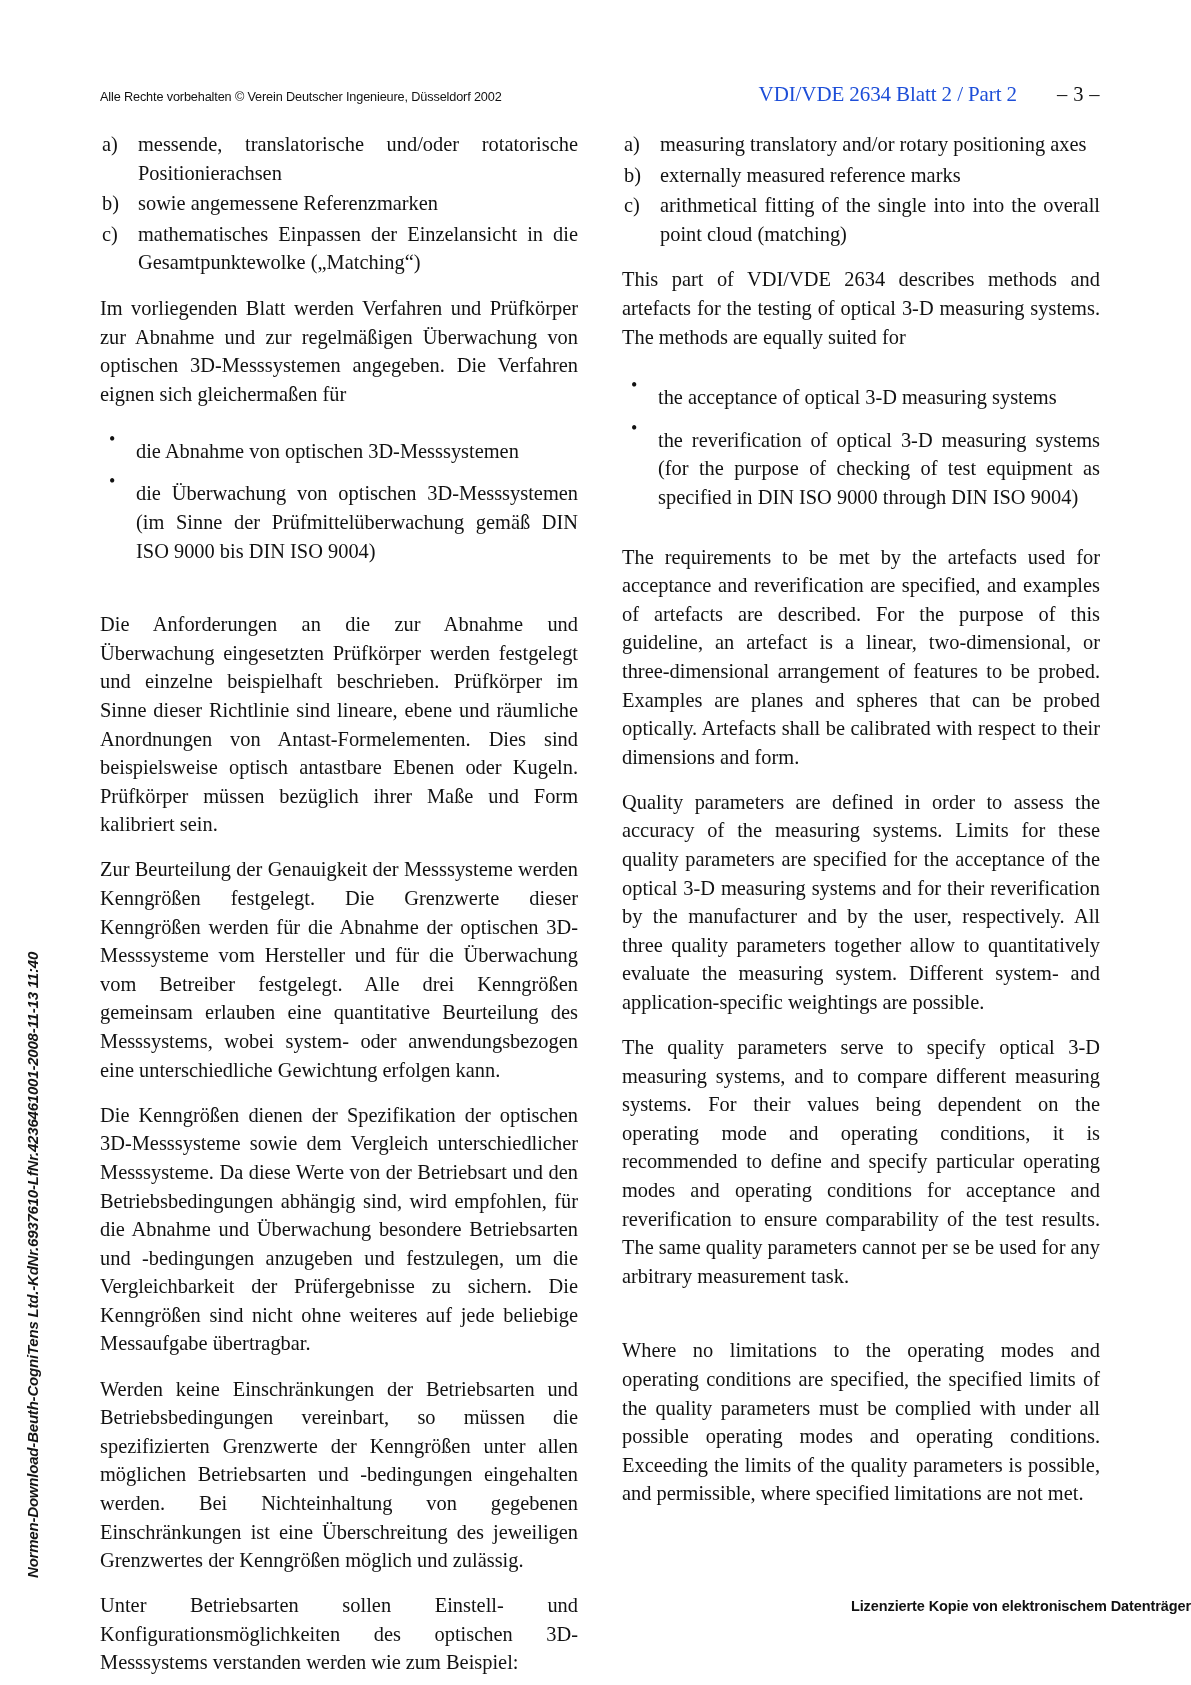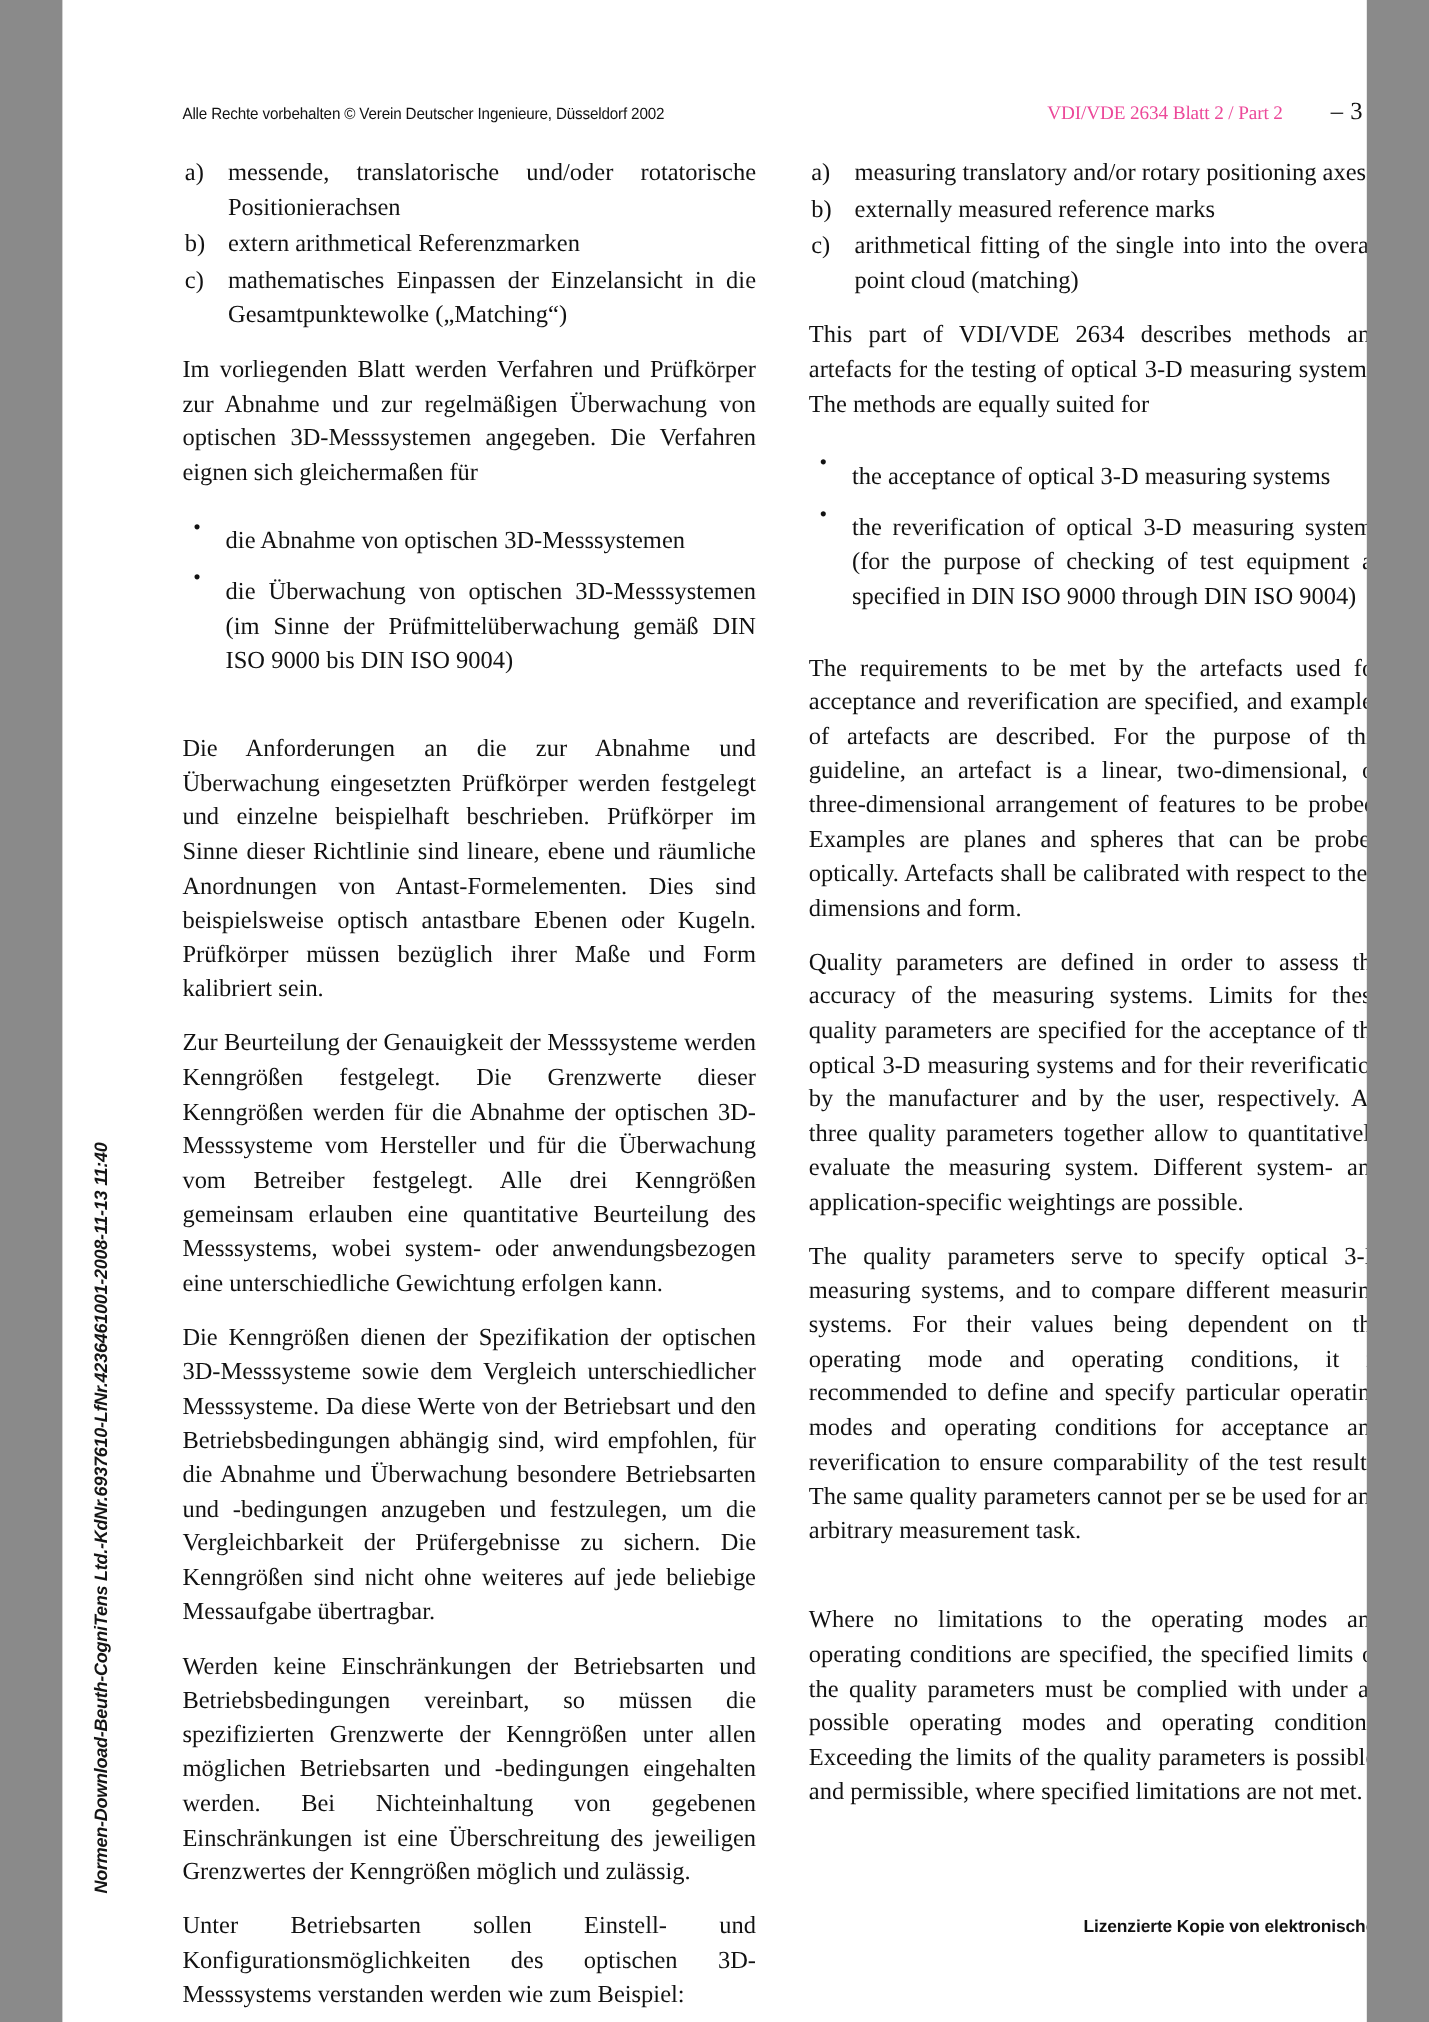--- a/index.html
+++ b/index.html
@@ -5,21 +5,21 @@
   html, body {
     margin: 0;
     padding: 0;
     background: #8a8a8a;
   }
   body {
     font-family: "Liberation Serif", "DejaVu Serif", serif;
   }
   .page {
     position: relative;
-    width: 1087px;
+    width: 1191px;
     height: 1685px;
     background: #ffffff;
     margin: 0 auto;
     overflow: hidden;
     box-sizing: border-box;
   }
 
   
   .runhead {
     position: absolute;
@@ -40,22 +40,22 @@
     transform-origin: left center;
   }
   .runhead-right {
     margin-left: auto;
     display: flex;
     align-items: baseline;
     gap: 40px;
     white-space: nowrap;
   }
   .runhead-title {
-    font-size: 16px;
-    color: #ec4899;
+    font-size: 21px;
+    color: #1d4ed8;
     letter-spacing: -0.1px;
   }
   .runhead-page {
     font-size: 20.5px;
     color: #111;
     letter-spacing: 0.4px;
   }
 
   
   .columns {
@@ -174,21 +174,21 @@
 
     <div class="col">
 
       <ul class="letterlist">
         <li>
           <span class="marker">a)</span>
           <span class="itemtext">messende, translatorische und/oder rotatorische Positionierachsen</span>
         </li>
         <li>
           <span class="marker">b)</span>
-          <span class="itemtext">extern arithmetical Referenzmarken</span>
+          <span class="itemtext">sowie angemessene Referenzmarken</span>
         </li>
         <li>
           <span class="marker">c)</span>
           <span class="itemtext">mathematisches Einpassen der Einzelansicht in die Gesamtpunktewolke („Matching“)</span>
         </li>
       </ul>
 
       <p class="para">Im vorliegenden Blatt werden Verfahren und Prüfkörper zur Abnahme und zur regelmäßigen Überwachung von optischen 3D-Messsystemen angegeben. Die Verfahren eignen sich gleichermaßen für</p>
 
       <ul class="bulletlist">

